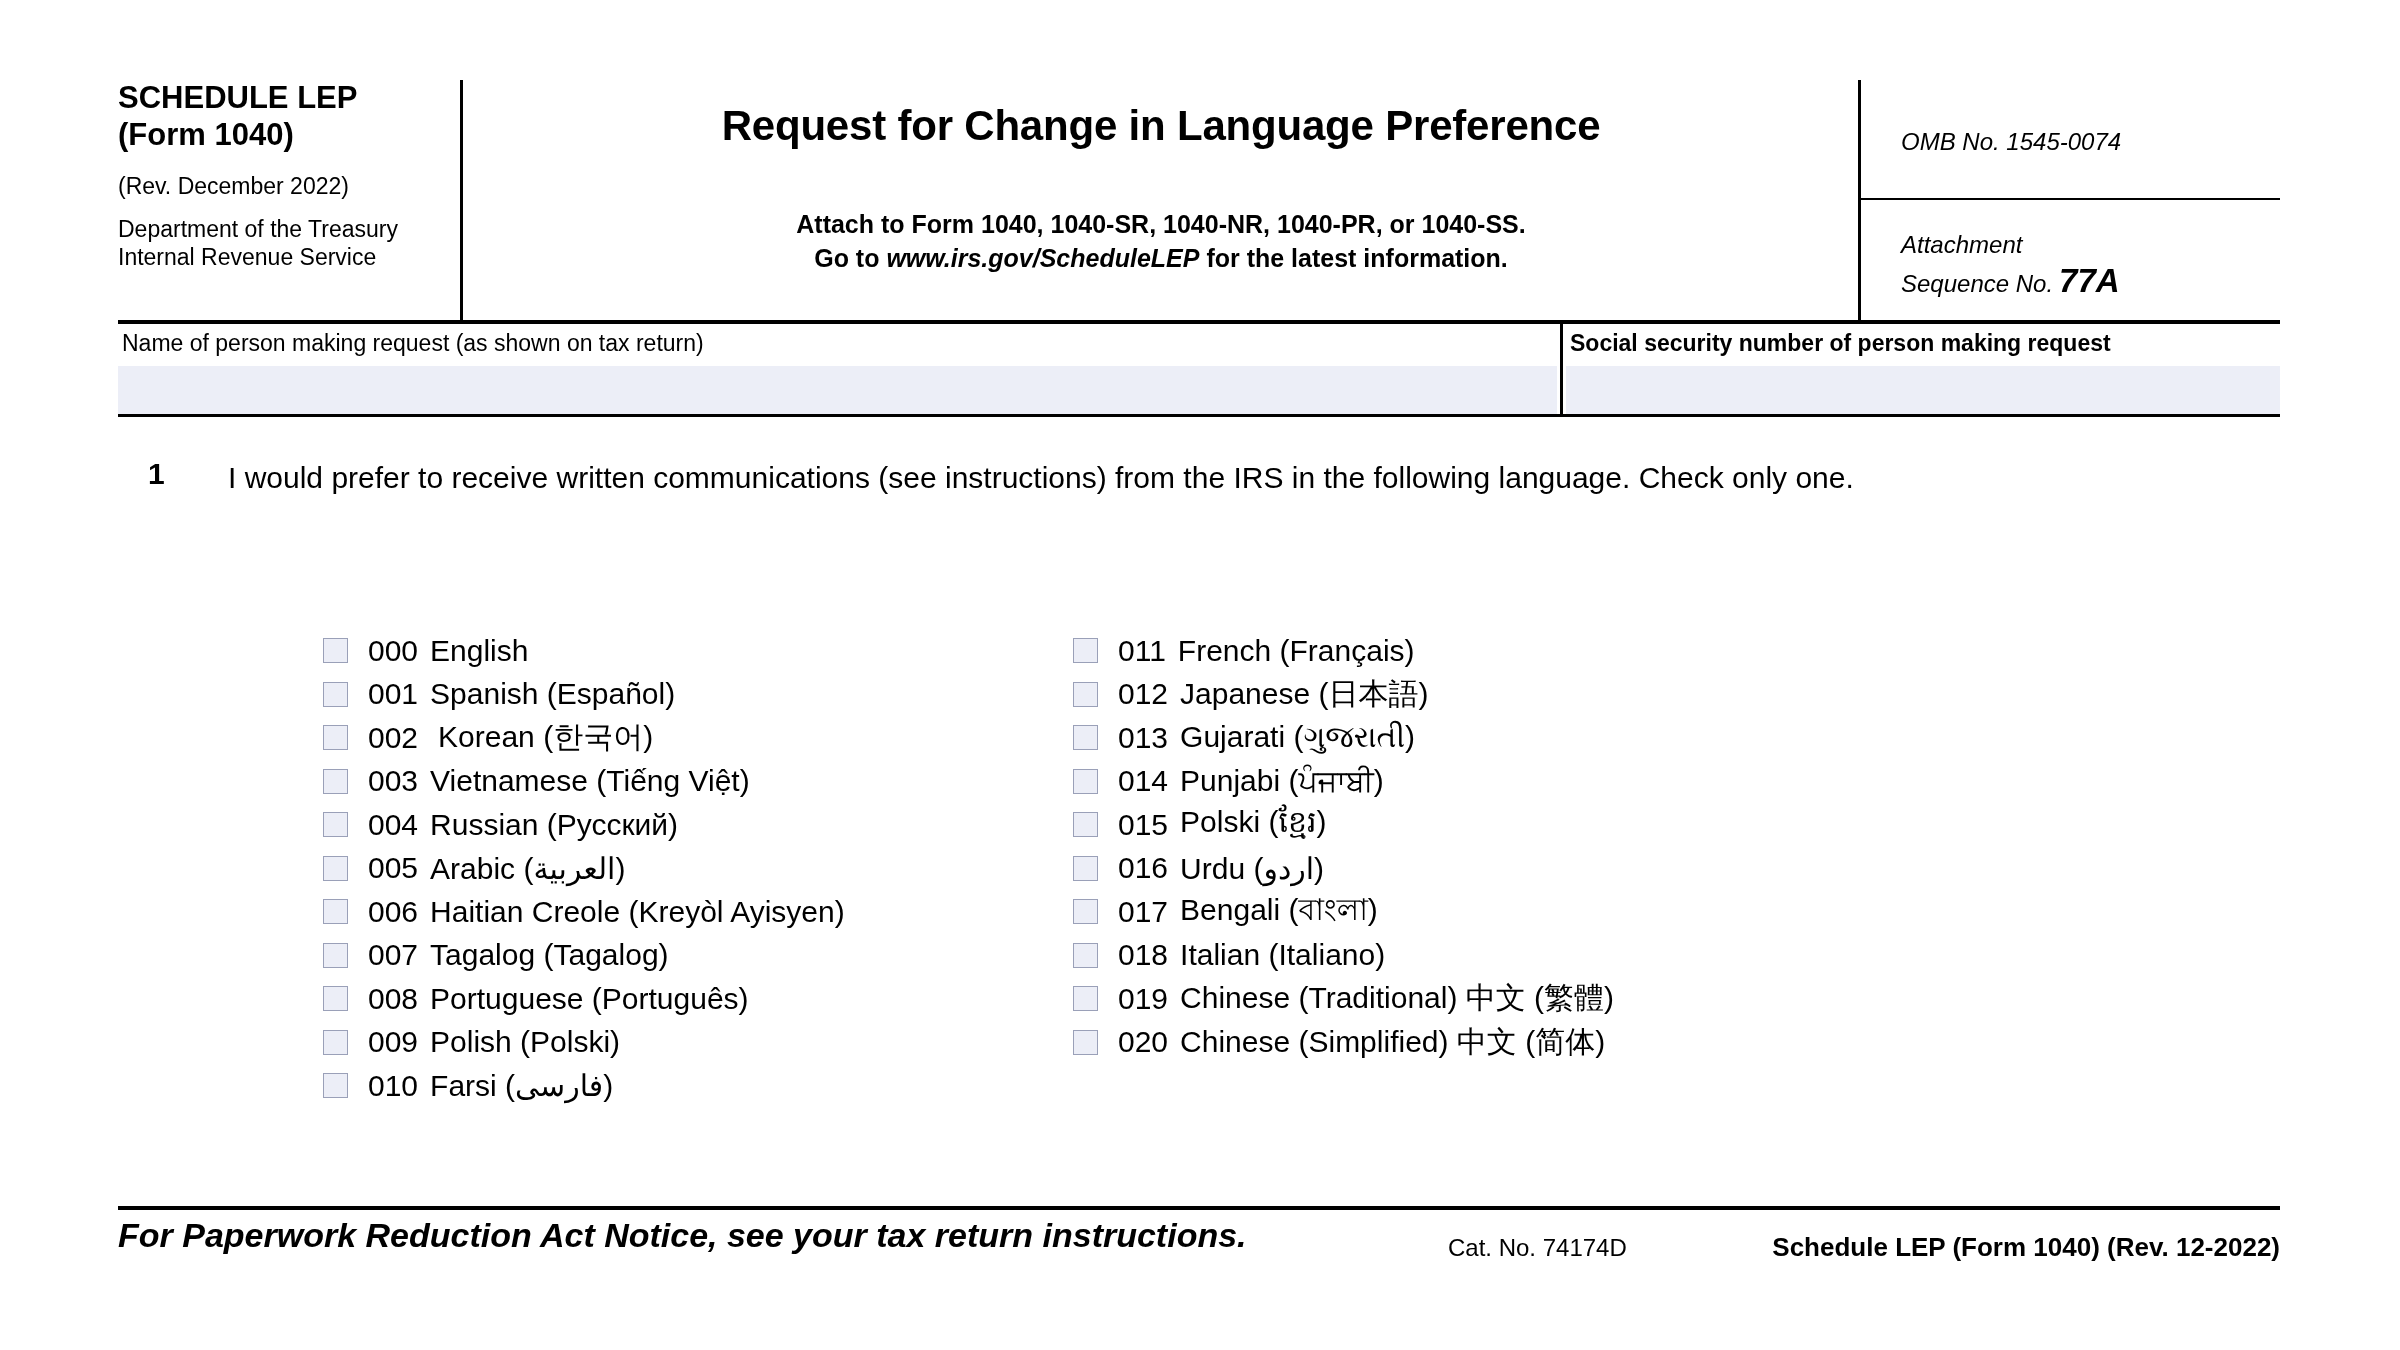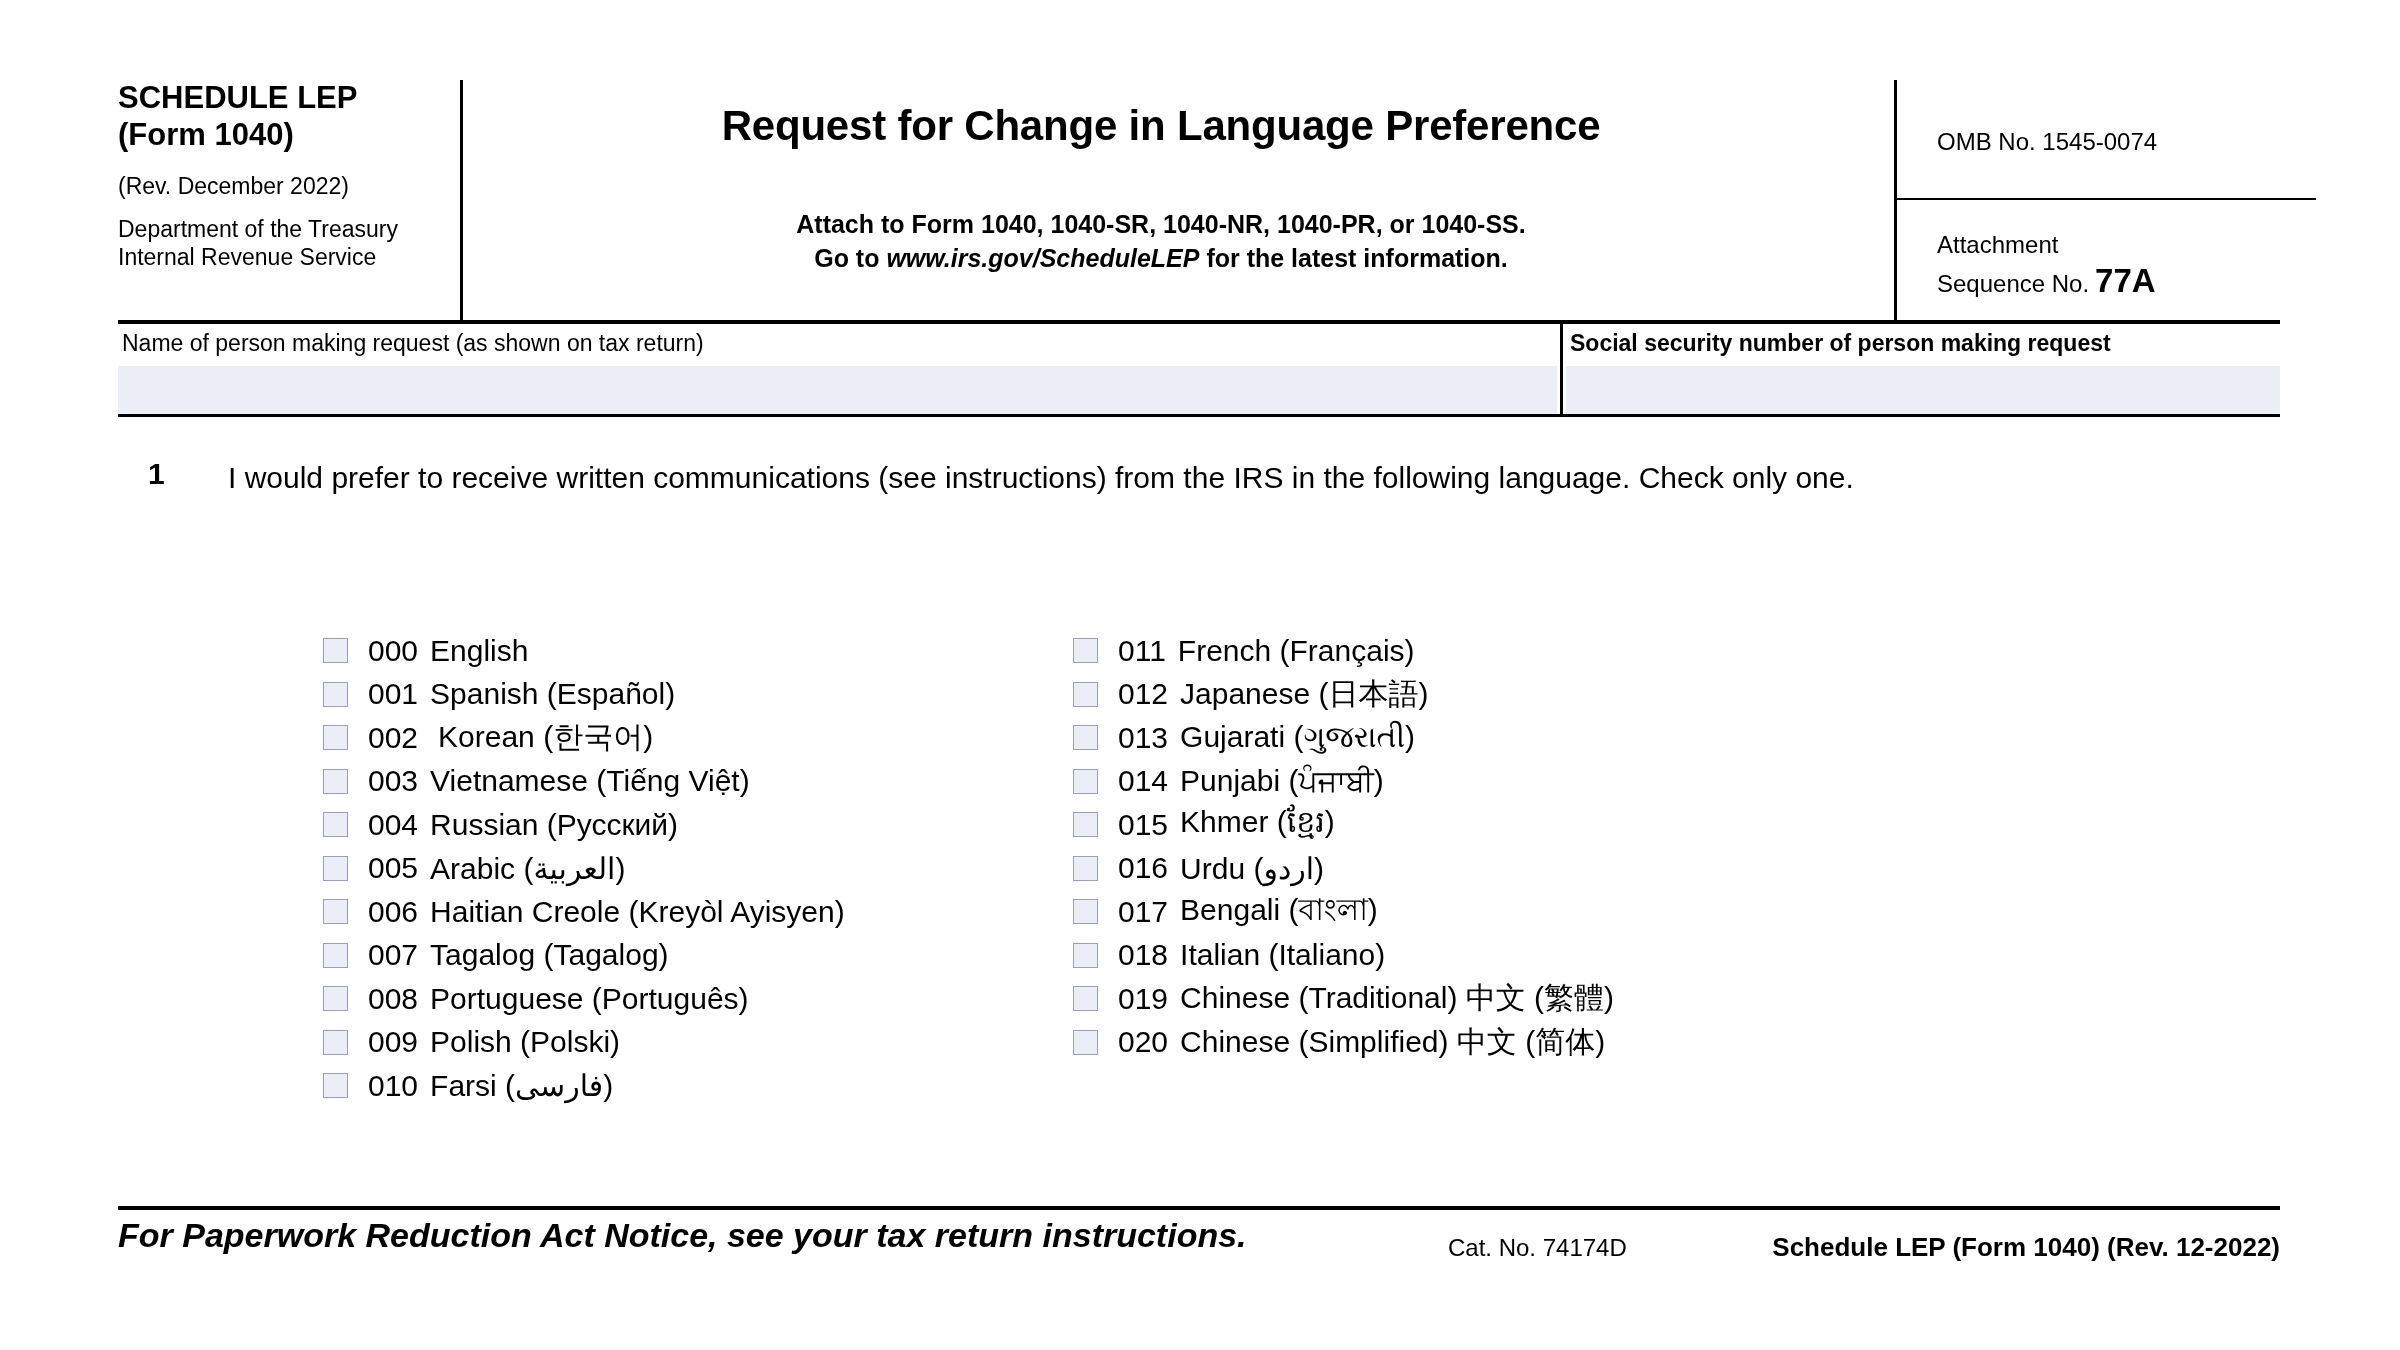--- a/index.html
+++ b/index.html
@@ -70,25 +70,26 @@
     font-weight: bold;
     line-height: 1.35;
     margin-top: 58px;
   }
   .attach-lines .ital {
     font-style: italic;
   }
 
   .hdr-right {
     position: absolute;
-    left: 1776px; top: 0;
+    left: 1740px; top: 0;
     width: 422px;
     height: 240px;
     border-left: 3px solid #000;
     box-sizing: border-box;
+    font-style: italic;
   }
   .omb {
     height: 120px;
     box-sizing: border-box;
     border-bottom: 2px solid #000;
     padding: 48px 0 0 40px;
     font-size: 24px;
   }
   .attseq {
     padding: 30px 0 0 40px;
@@ -354,21 +355,21 @@
           <span class="txt" style="margin-left:12px">Gujarati (ગુજરાતી)</span>
         </div>
         <div class="opt">
           <span class="cb"></span>
           <span class="txt">014</span>
           <span class="txt" style="margin-left:12px">Punjabi (ਪੰਜਾਬੀ)</span>
         </div>
         <div class="opt">
           <span class="cb"></span>
           <span class="txt">015</span>
-          <span class="txt" style="margin-left:12px">Khmer (ខ្មែរ)</span>
+          <span class="txt" style="margin-left:12px">Polski (ខ្មែរ)</span>
         </div>
         <div class="opt">
           <span class="cb"></span>
           <span class="txt">016</span>
           <span class="txt" style="margin-left:12px">Urdu (اردو)</span>
         </div>
         <div class="opt">
           <span class="cb"></span>
           <span class="txt">017</span>
           <span class="txt" style="margin-left:12px">Bengali (বাংলা)</span>

